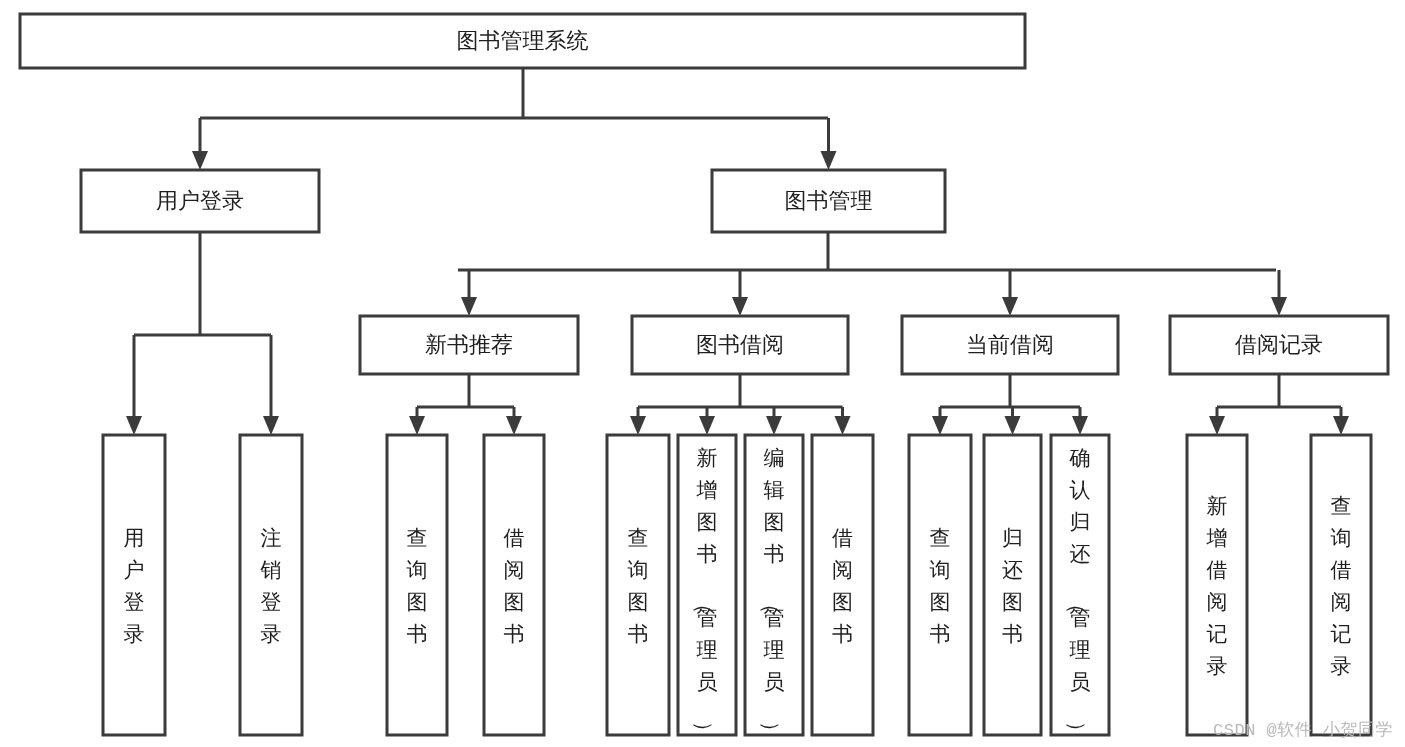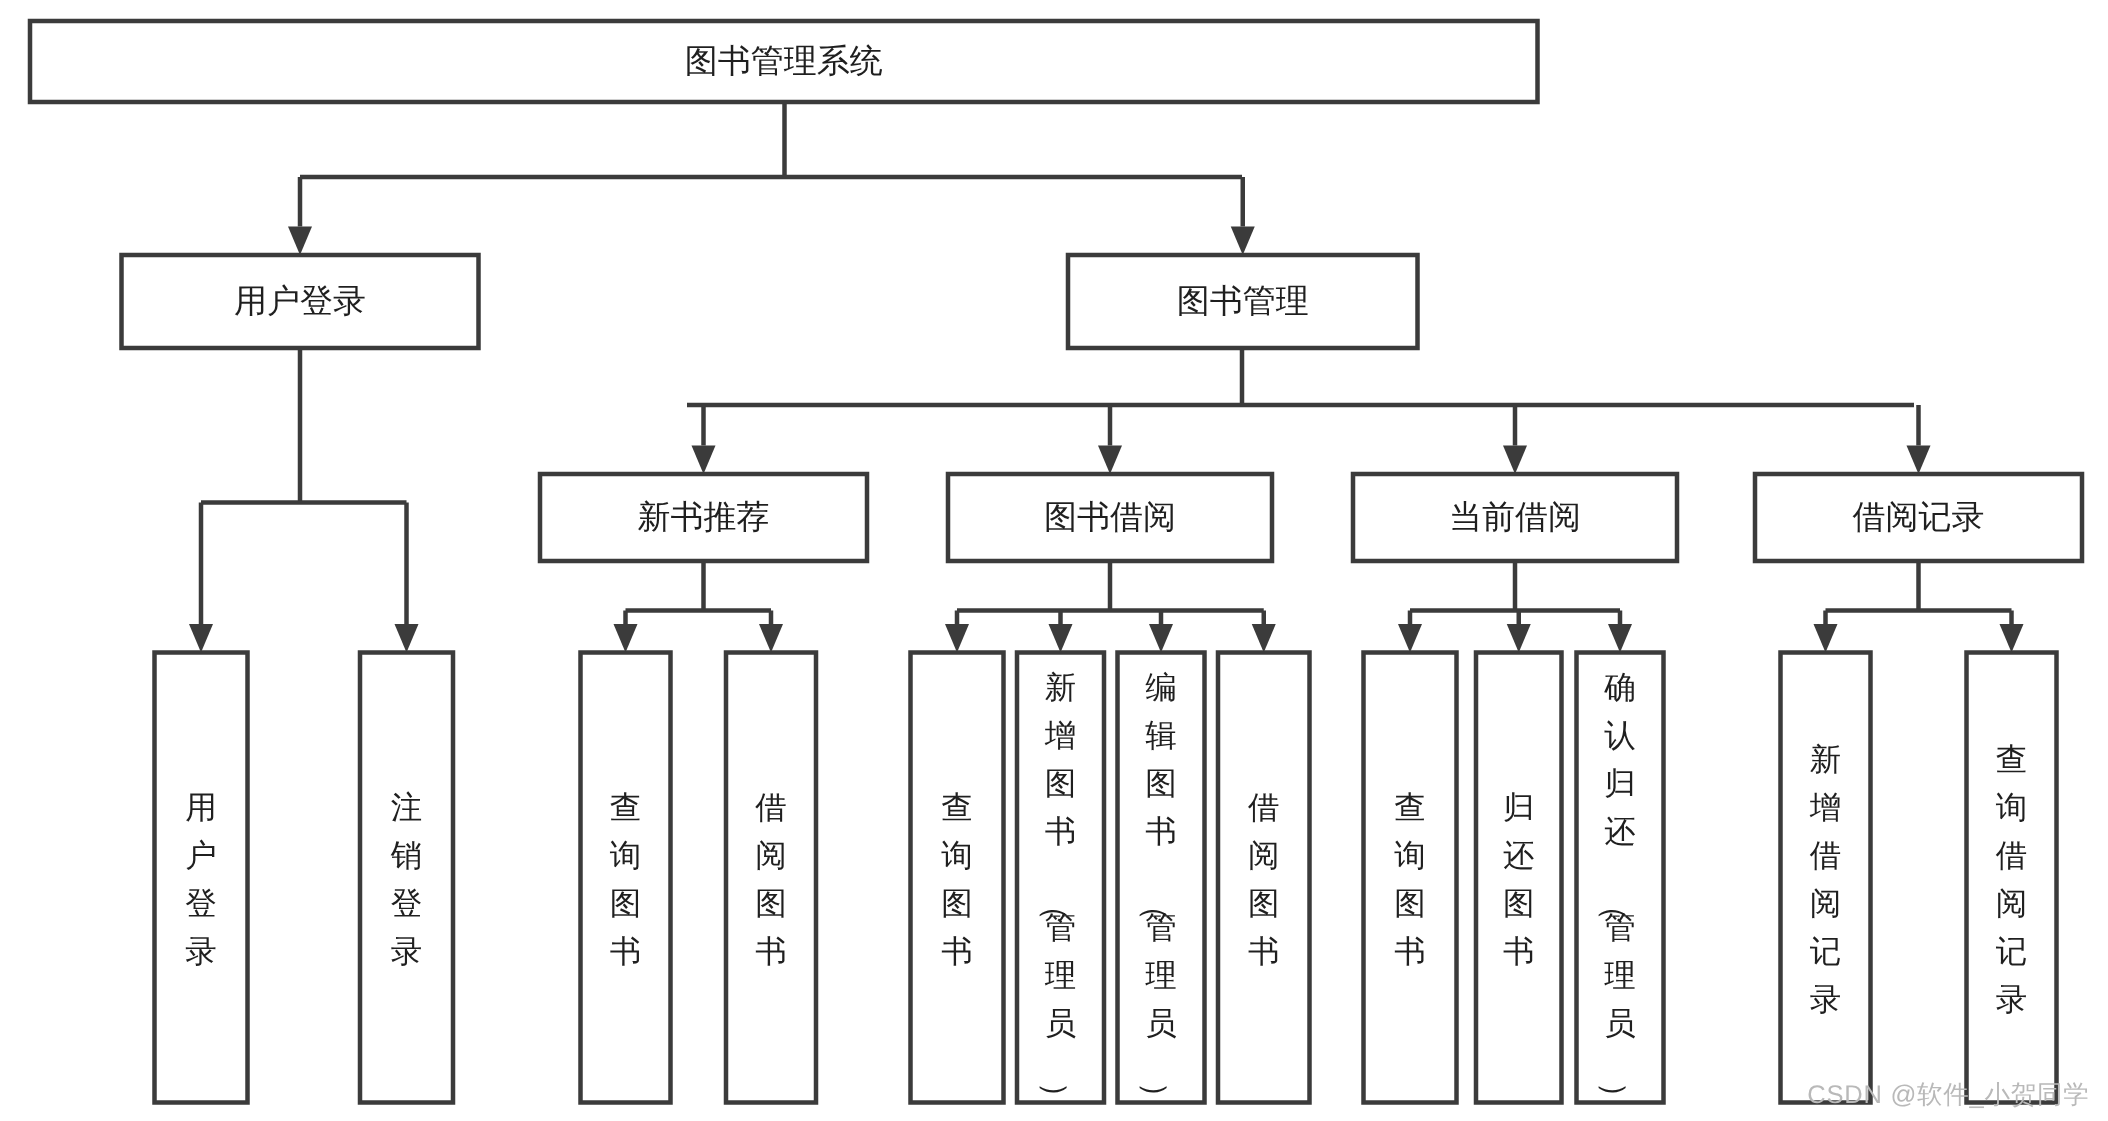--- a/index.html
+++ b/index.html
@@ -58,21 +58,21 @@
   .leaf-label {
     font-family: "DejaVu Sans", "Liberation Sans", sans-serif;
     font-size: 21px;
     fill: #1f1f1f;
     text-anchor: middle;
   }
   .watermark {
     position: absolute;
     right: 12px;
     bottom: 6px;
-    font-family: Liberation Sans, sans-serif;
+    font-family: Liberation Mono, monospace;
     font-size: 17px;
     color: #b9b9b9;
     letter-spacing: 0.5px;
     white-space: nowrap;
     pointer-events: none;
     text-align: center;
   }
 </style>
 </head>
 <body>

